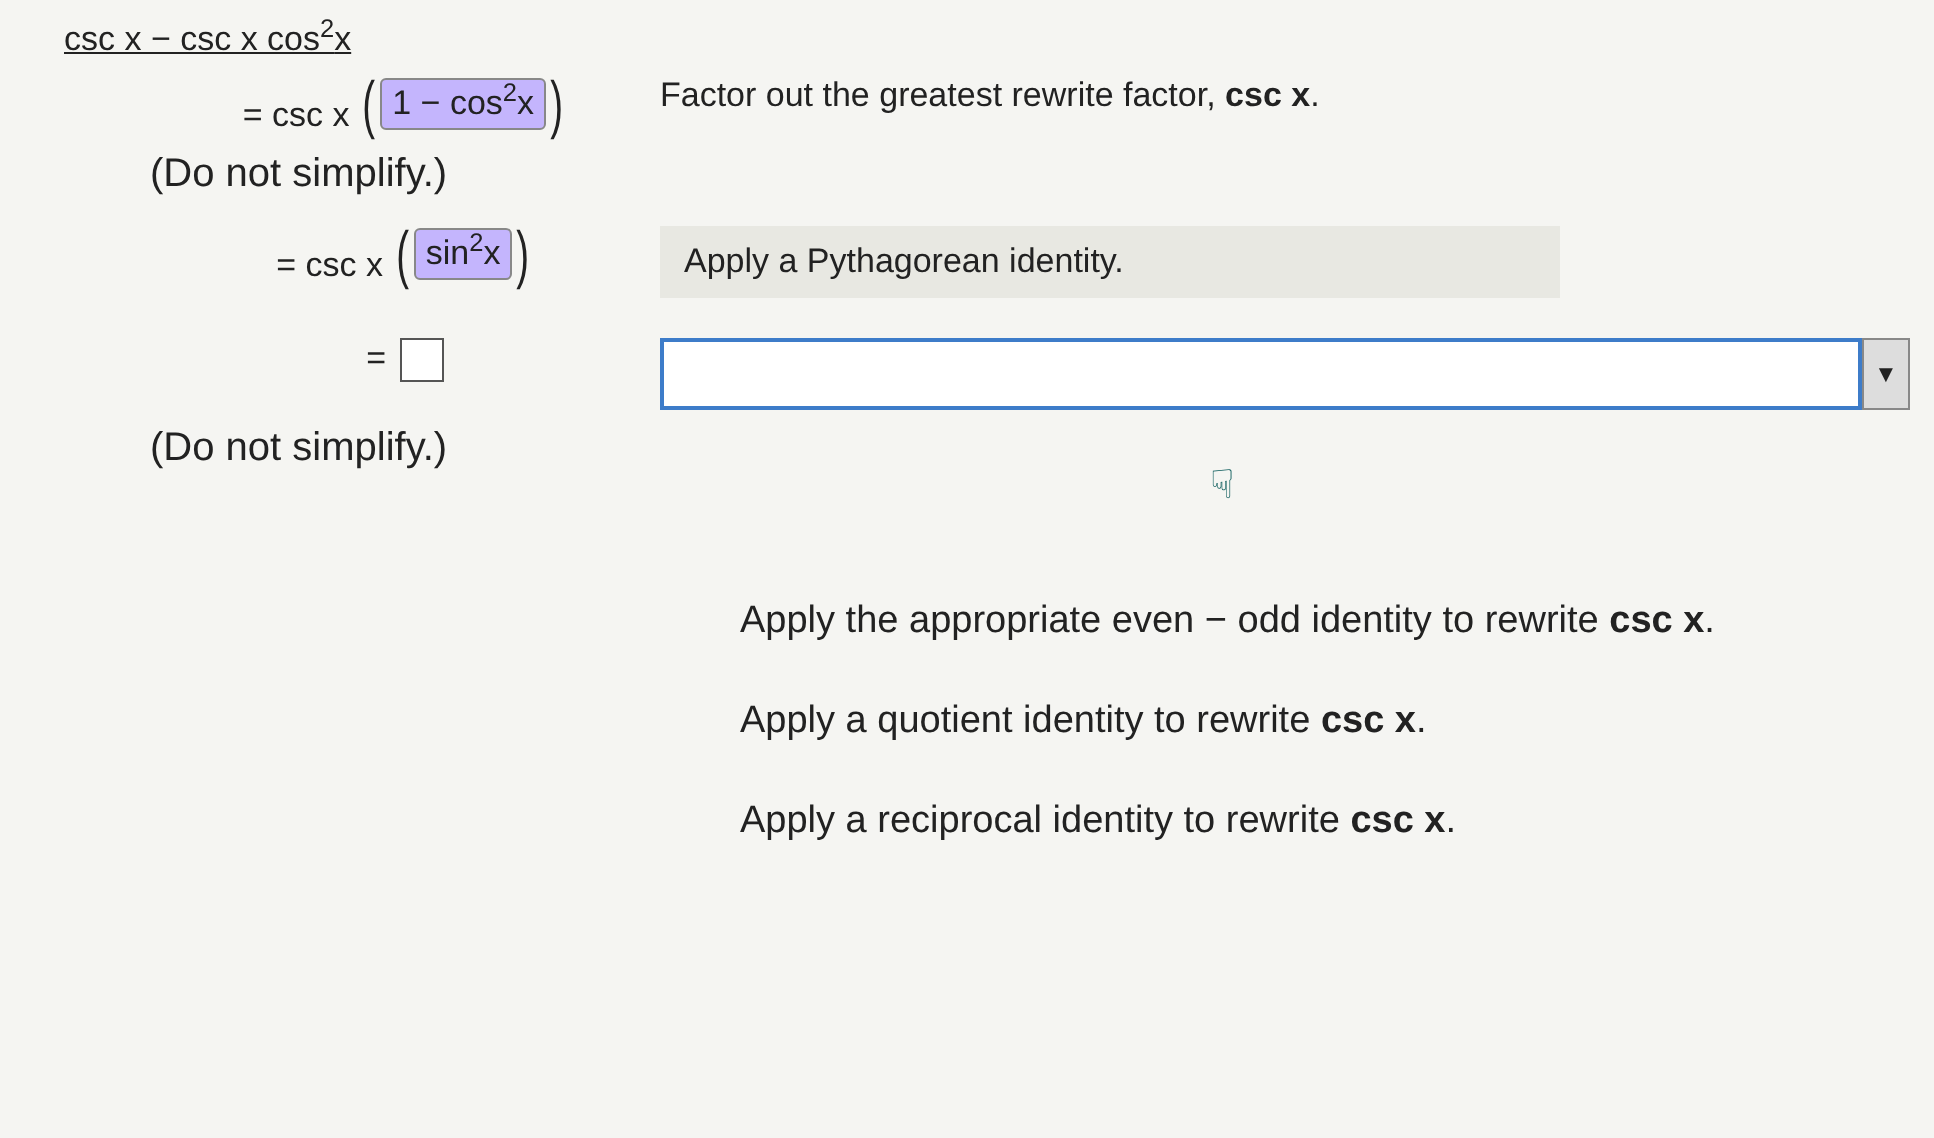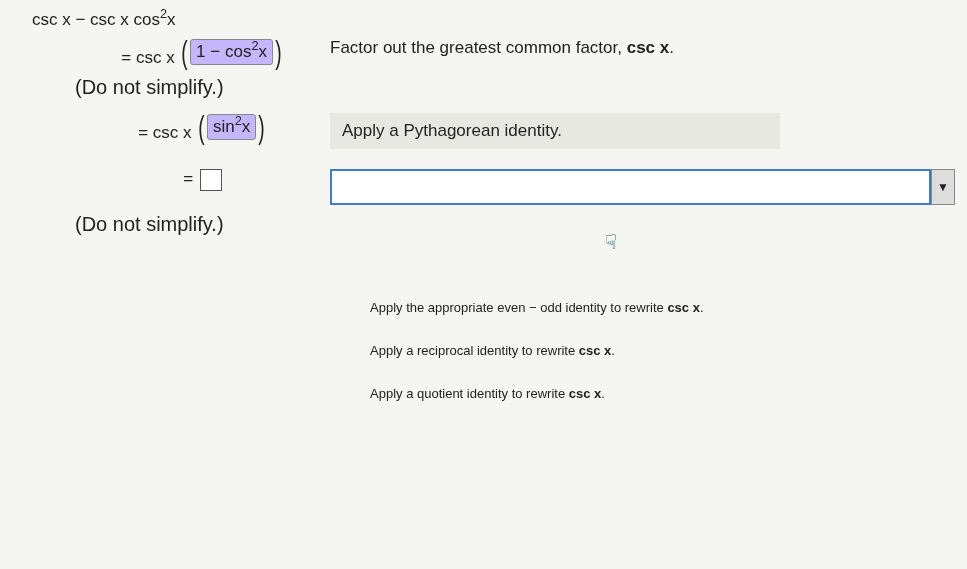--- a/index.html
+++ b/index.html
@@ -11,21 +11,21 @@
       padding: 10px 20px;
       color: #222;
       font-size: 17px;
       overflow: hidden;
     }
     .row { display: flex; align-items: flex-start; margin-bottom: 8px; }
     .math-col { width: 310px; flex-shrink: 0; }
     .right-col { flex: 1; }
     .math { font-family: Arial, sans-serif; white-space: nowrap; }
     .indent { padding-left: 55px; text-align: center; }
-    .small-indent { padding-left: 12px; }
+    .small-indent { padding-left: 12px; text-decoration: underline; }
     
     .answer-box {
       display: inline-block;
       background: #c4b5fd;
       border: 1px solid #888;
       border-radius: 3px;
       padding: 2px 5px;
       vertical-align: middle;
     }
     .paren-wrap {
@@ -88,21 +88,21 @@
       color: #0a5a5a;
       font-size: 20px;
       pointer-events: none;
     }
     .options {
       margin-top: 50px;
       padding-left: 40px;
     }
     .option {
       padding: 14px 0;
-      font-size: 13px;
+      font-size: 19px;
       cursor: pointer;
     }
     .bold { font-weight: bold; }
   </style>
 </head>
 <body>
 
 <div class="row">
   <div class="math small-indent">
     csc x − csc x cos<sup>2</sup>x
@@ -115,21 +115,21 @@
       <span>= csc x</span>
       <span class="paren-wrap">
         <span class="big-paren">(</span>
         <span class="answer-box">1 − cos<sup>2</sup>x</span>
         <span class="big-paren">)</span>
       </span>
     </div>
   </div>
   <div class="right-col">
     <span>
-      <span>Factor out the greatest common factor, </span><span class="bold">csc x</span><span>.</span>
+      <span>Factor out the greatest rewrite factor, </span><span class="bold">csc x</span><span>.</span>
     </span>
   </div>
 </div>
 <div class="note">(Do not simplify.)</div>
 
 <div class="row">
   <div class="math-col">
     <div class="math indent">
       <span>= csc x</span>
       <span class="paren-wrap">
@@ -163,19 +163,19 @@
 <div class="note">(Do not simplify.)</div>
 
 <div class="cursor-hand">☟</div>
 
 <div class="right-col">
   <div class="options" style="margin-left:310px">
     <div class="option">
       <span>Apply the appropriate even − odd identity to rewrite </span><span class="bold">csc x</span><span>.</span>
     </div>
     <div class="option">
-      <span>Apply a reciprocal identity to rewrite </span><span class="bold">csc x</span><span>.</span>
+      <span>Apply a quotient identity to rewrite </span><span class="bold">csc x</span><span>.</span>
     </div>
     <div class="option">
-      <span>Apply a quotient identity to rewrite </span><span class="bold">csc x</span><span>.</span>
+      <span>Apply a reciprocal identity to rewrite </span><span class="bold">csc x</span><span>.</span>
     </div>
   </div>
 </div>
 
 </body></html>

